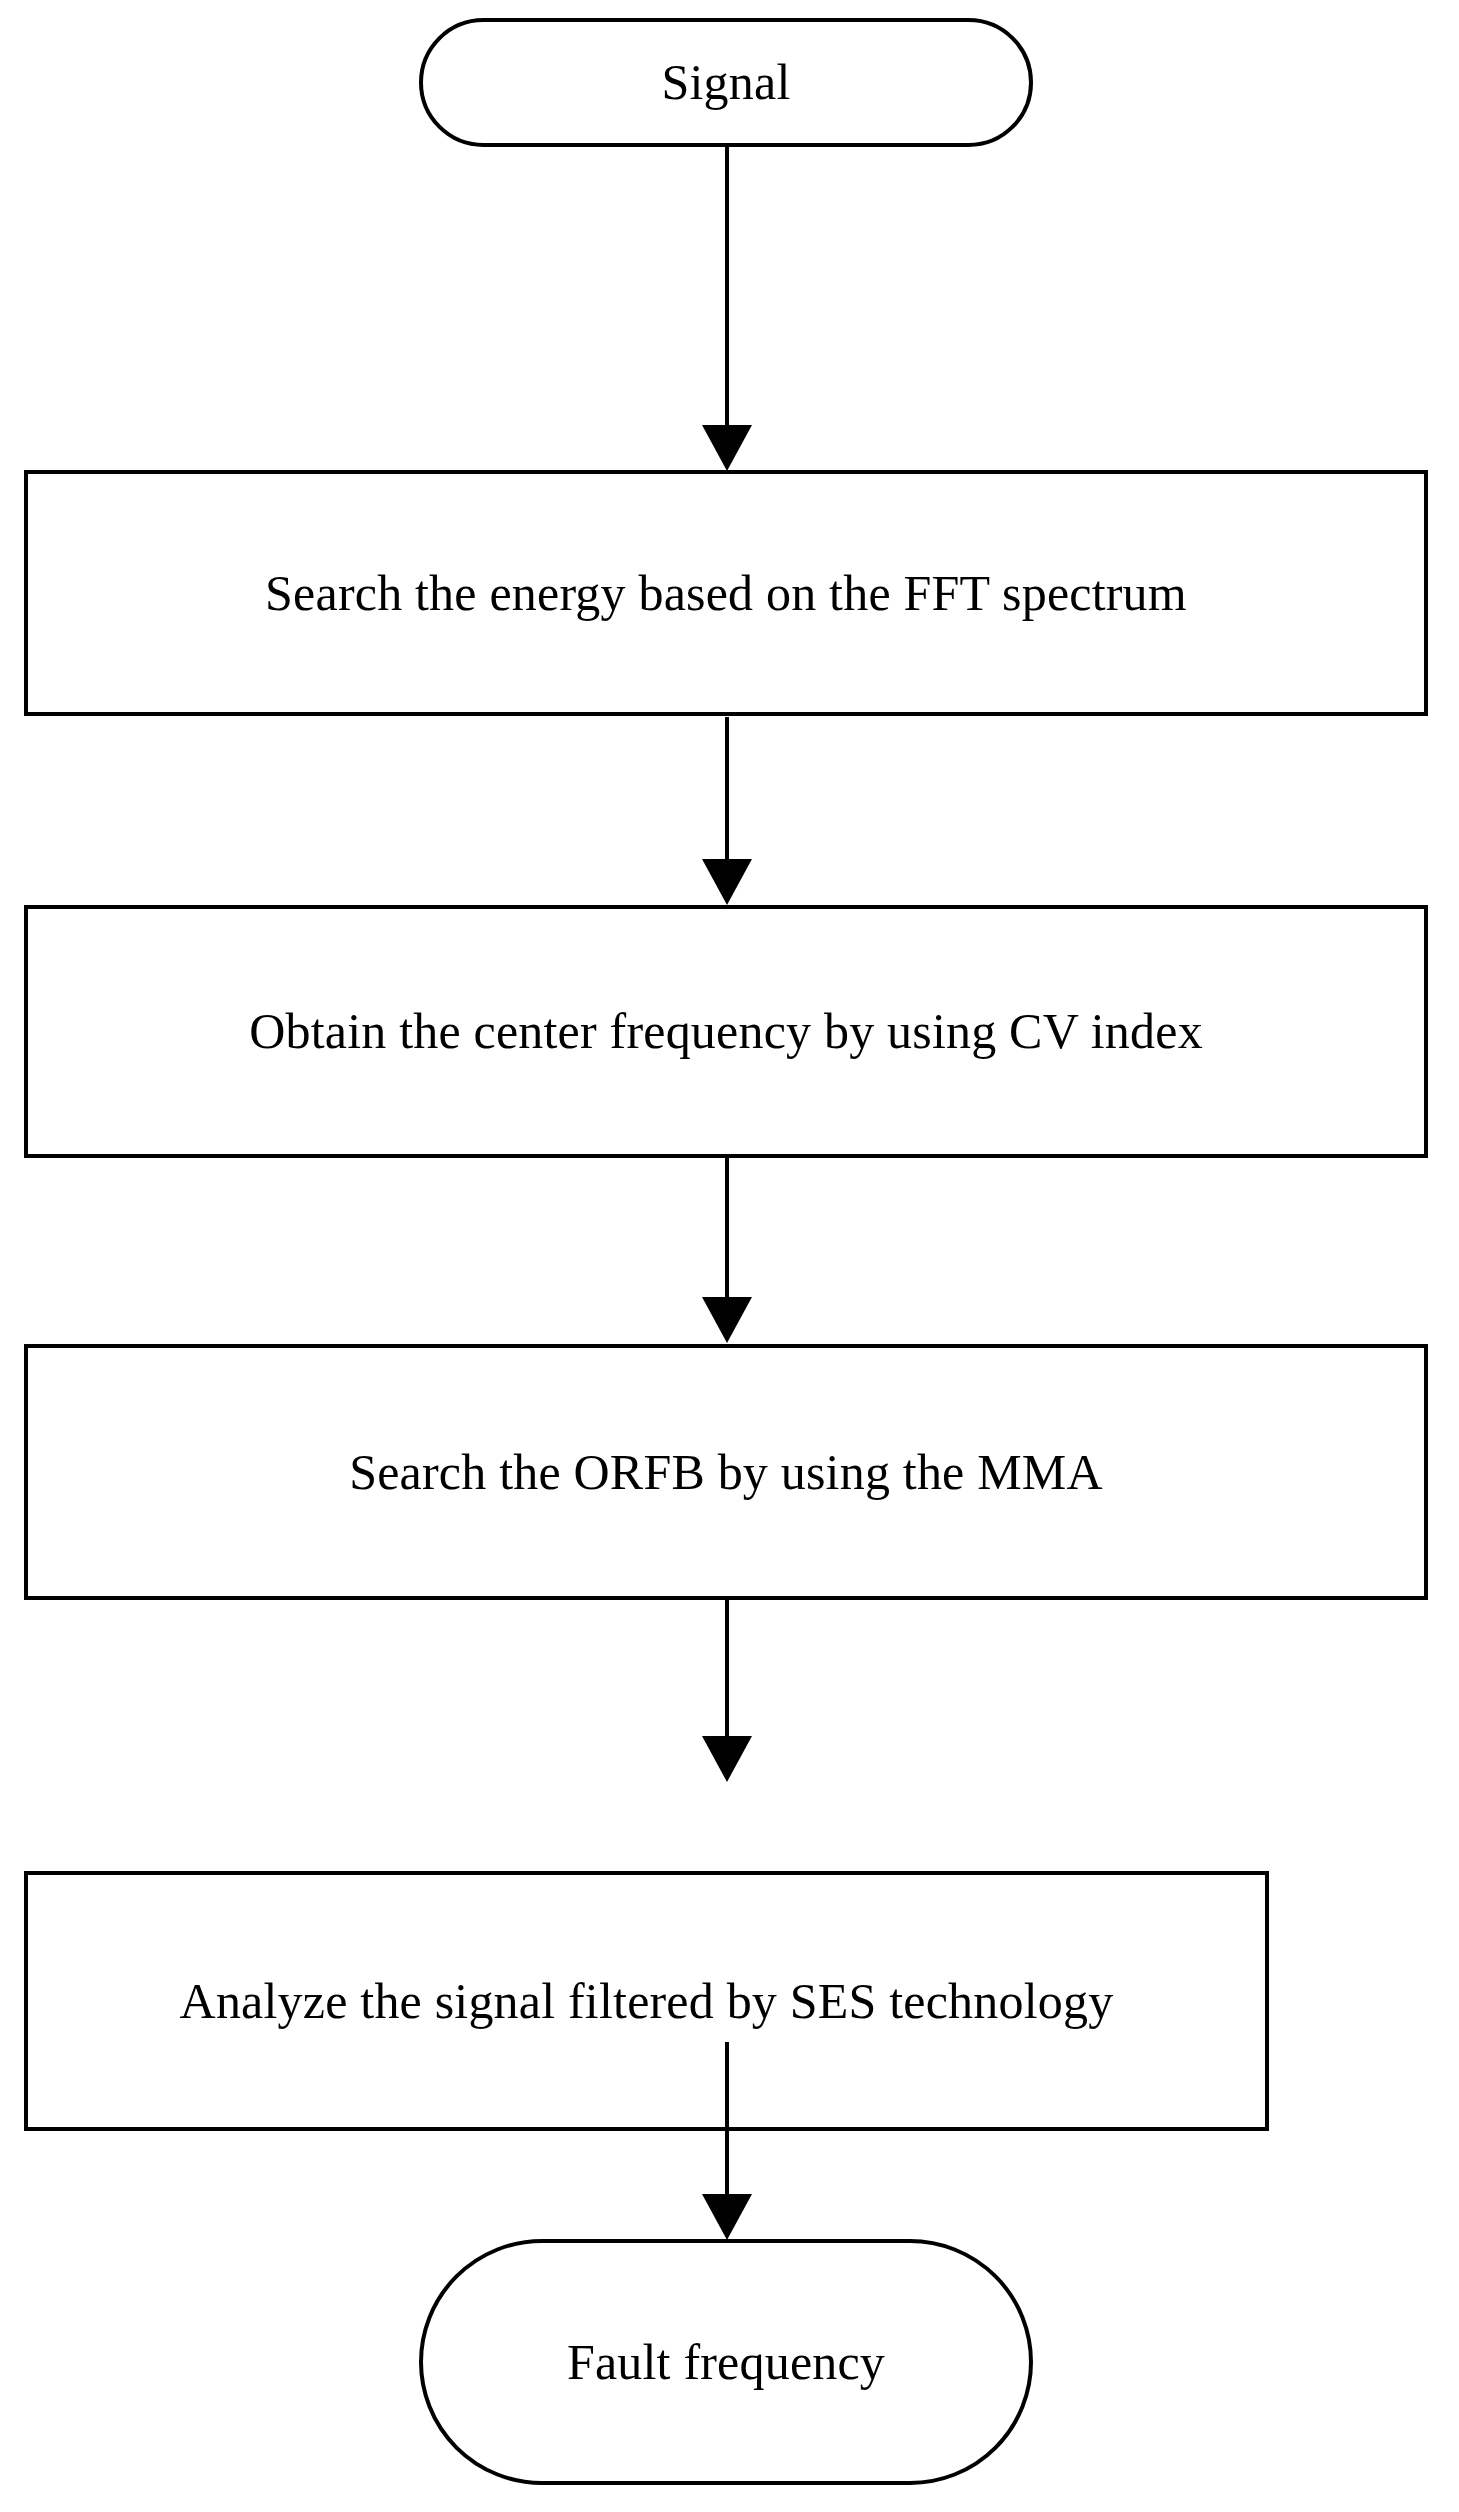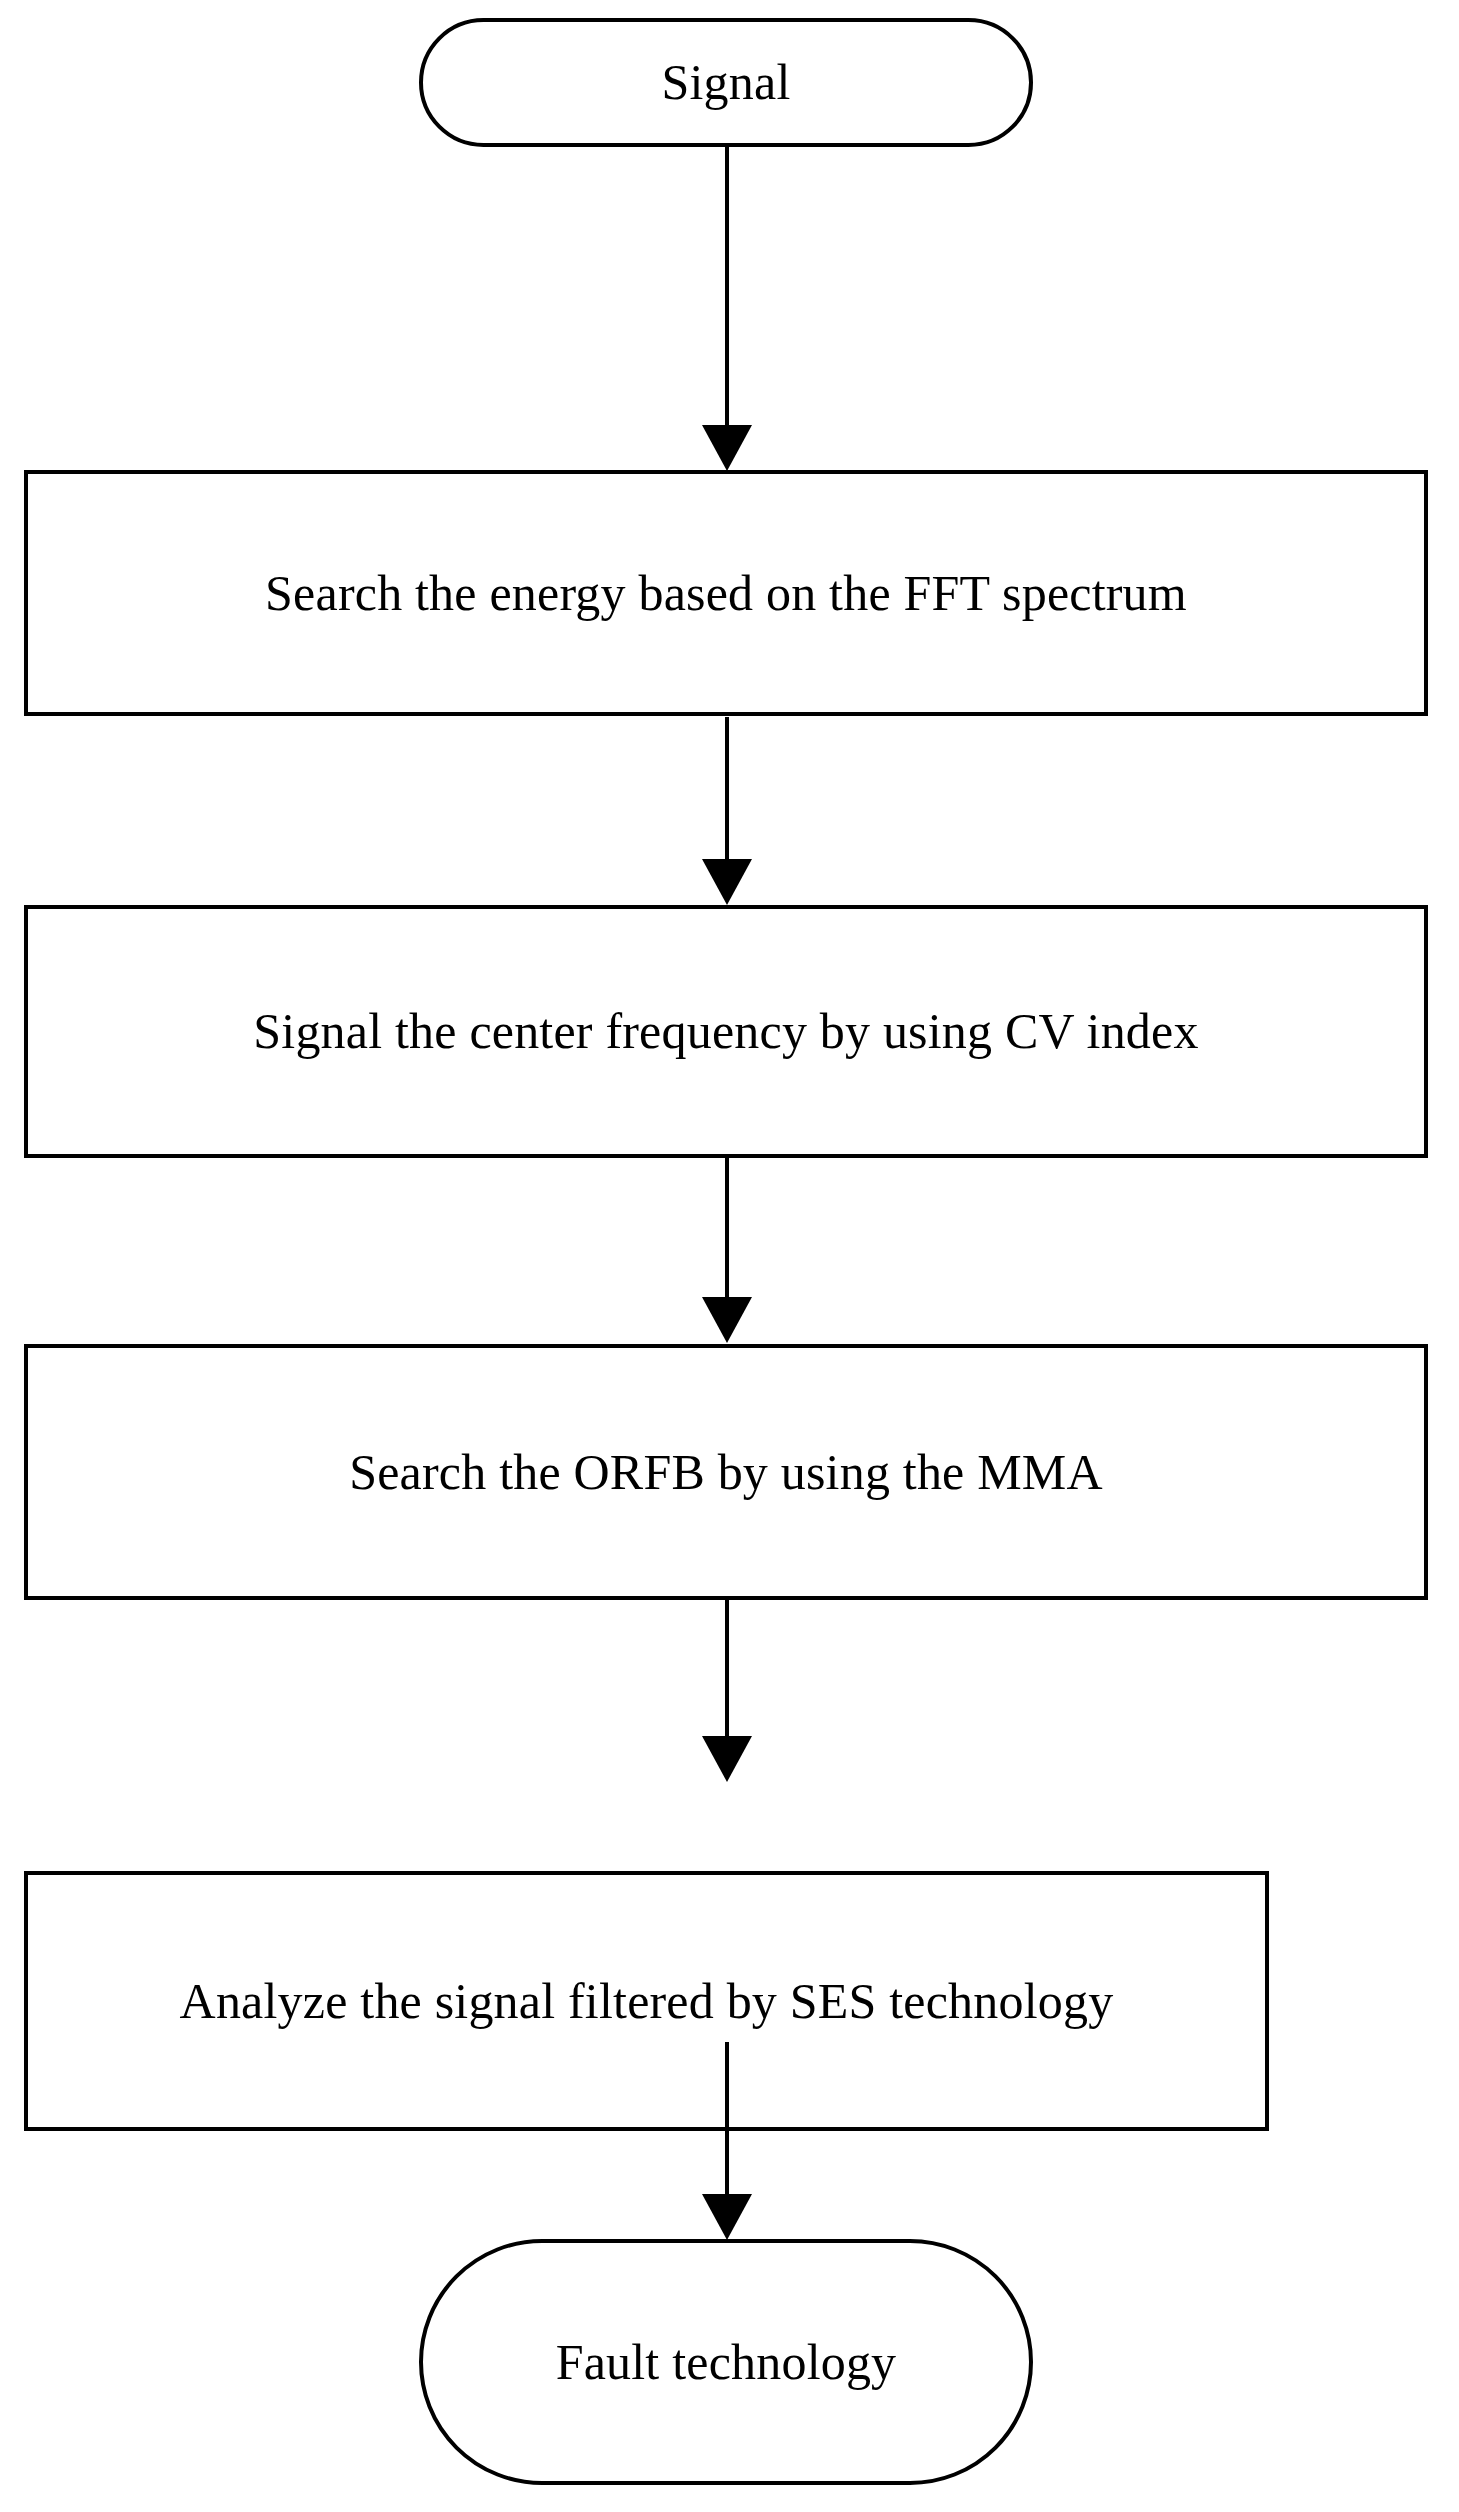--- a/index.html
+++ b/index.html
@@ -82,21 +82,21 @@
   <div class="node process" style="left:24px; top:470px; width:1404px; height:246px;">
     <span class="label">Search the energy based on the FFT spectrum</span>
   </div>
 
   <div class="connector" style="left:725px; top:717px; width:3.5px; height:188px;">
     <div class="stem" style="height:142px;"></div>
     <div class="head" style="top:142px;"></div>
   </div>
 
   <div class="node process" style="left:24px; top:905px; width:1404px; height:253px;">
-    <span class="label">Signal the center frequency by using CV index</span>
+    <span class="label">Obtain the center frequency by using CV index</span>
   </div>
 
   <div class="connector" style="left:725px; top:1158px; width:3.5px; height:185px;">
     <div class="stem" style="height:139px;"></div>
     <div class="head" style="top:139px;"></div>
   </div>
 
   <div class="node process" style="left:24px; top:1344px; width:1404px; height:256px;">
     <span class="label">Search the ORFB by using the MMA</span>
   </div>
@@ -109,17 +109,17 @@
   <div class="node process" style="left:24px; top:1871px; width:1245px; height:260px;">
     <span class="label">Analyze the signal filtered by SES technology</span>
   </div>
 
   <div class="connector" style="left:725px; top:2042px; width:3.5px; height:198px;">
     <div class="stem" style="height:152px;"></div>
     <div class="head" style="top:152px;"></div>
   </div>
 
   <div class="node terminal" style="left:419px; top:2239px; width:614px; height:246px;">
-    <span class="label">Fault technology</span>
+    <span class="label">Fault frequency</span>
   </div>
 
 </div>
 
 
 </body></html>

